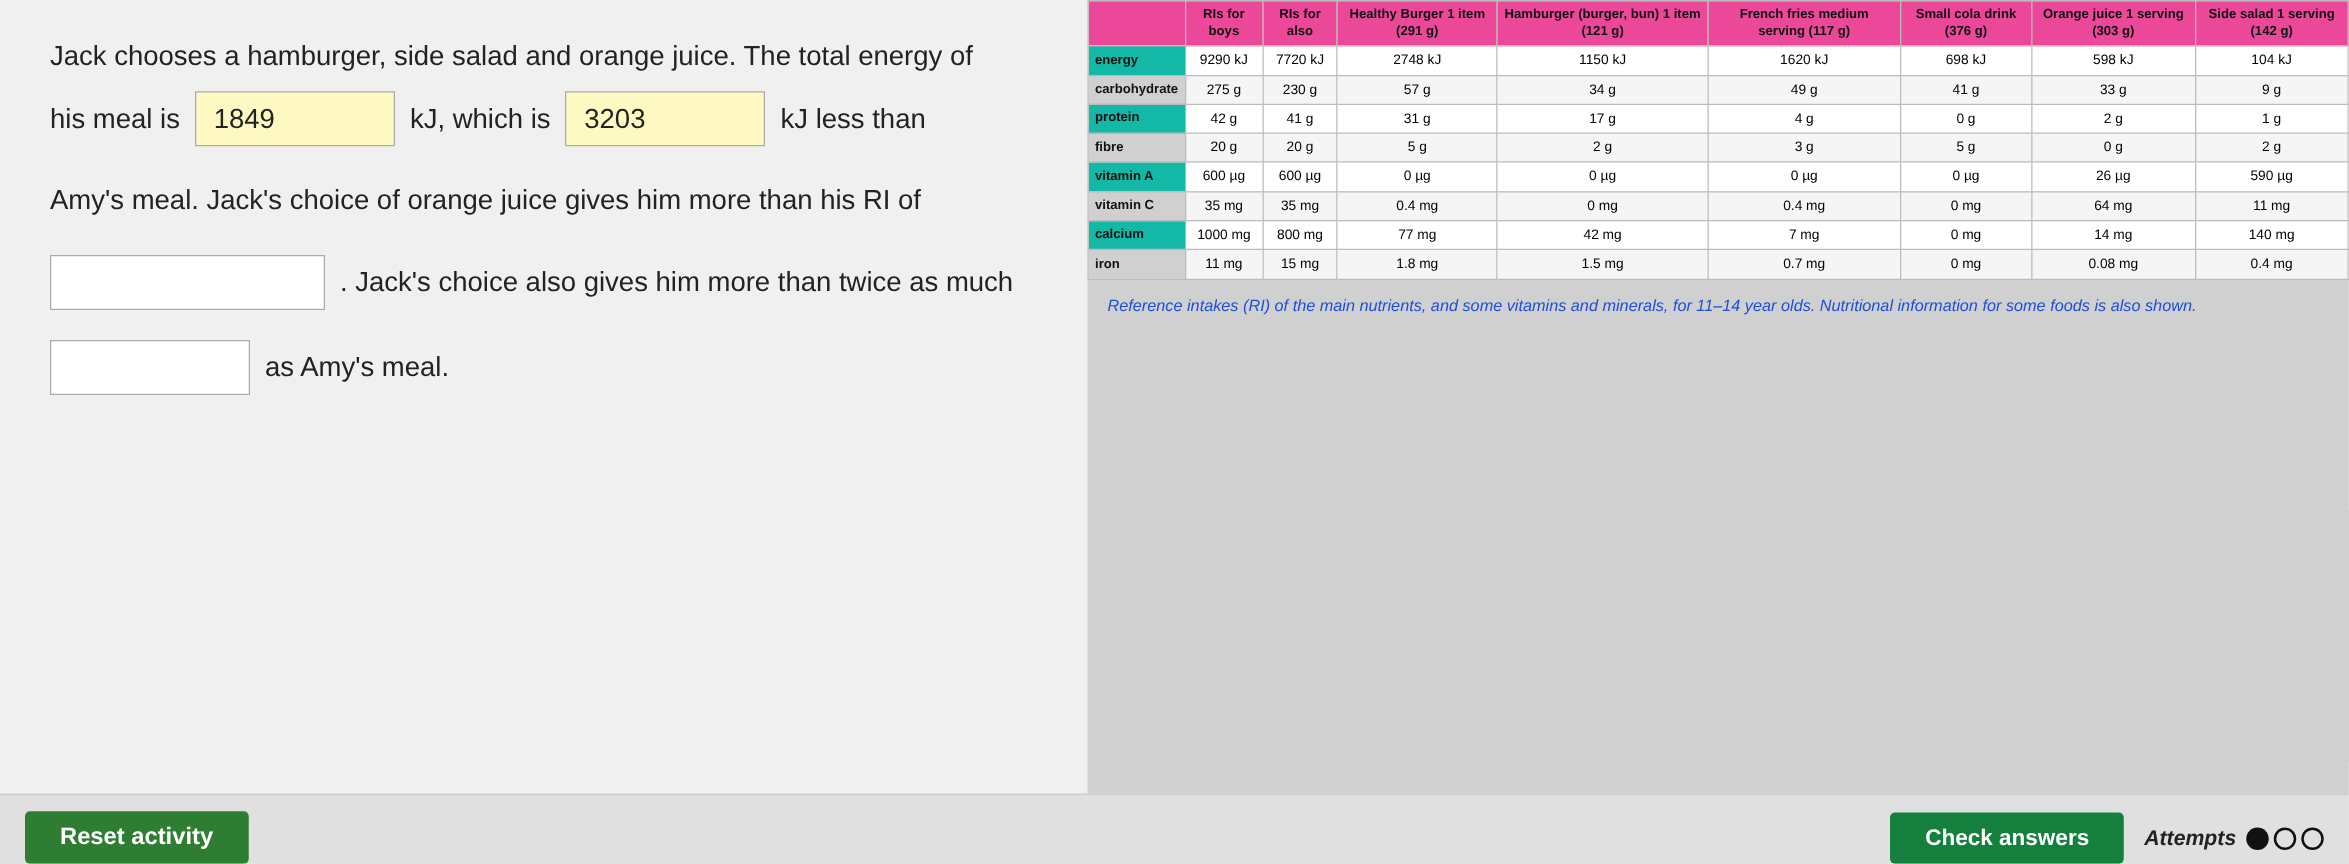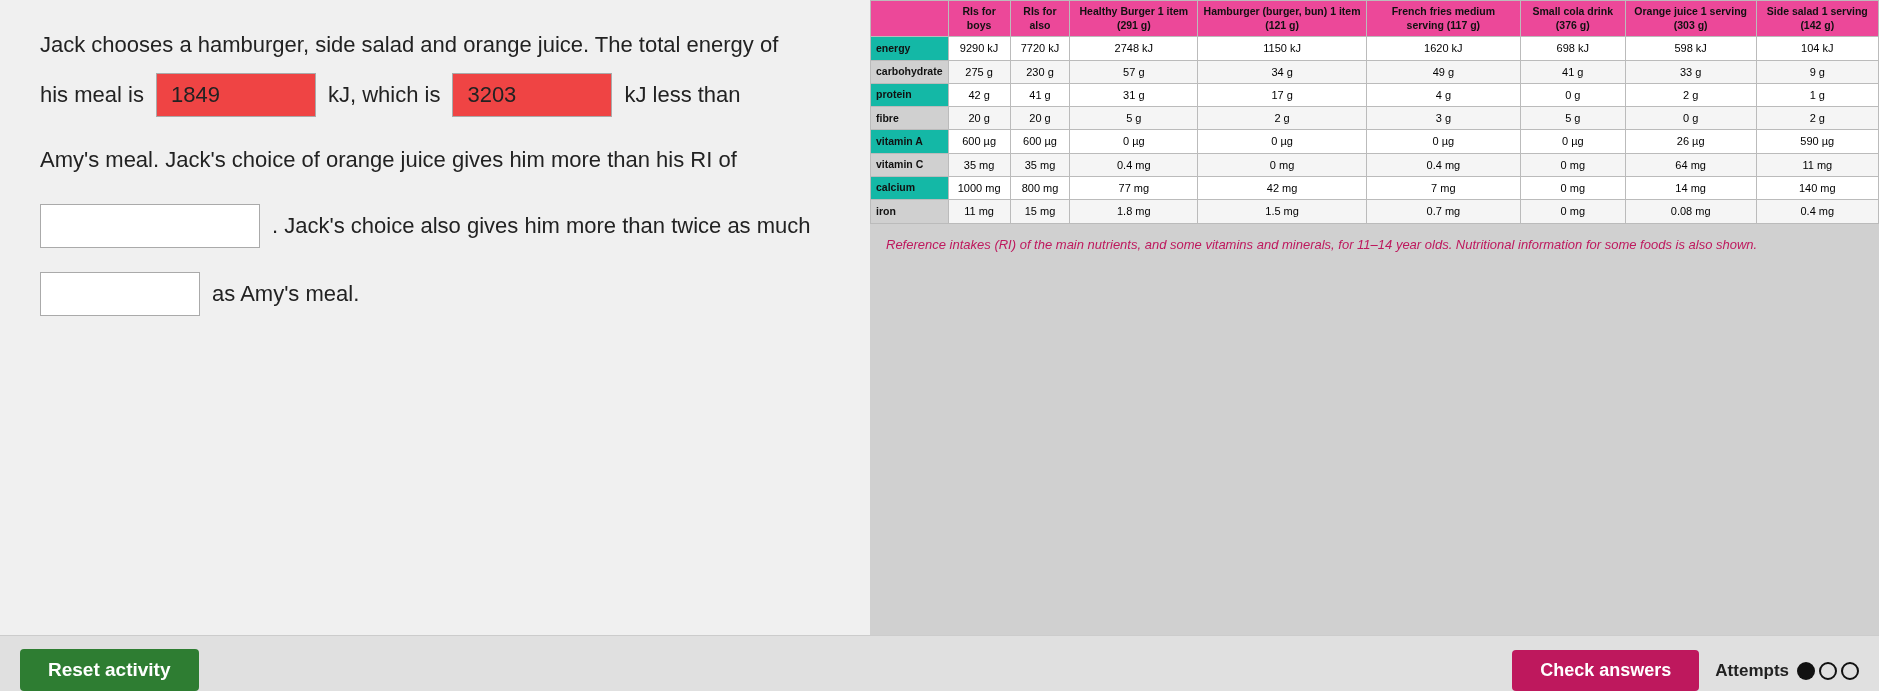--- a/index.html
+++ b/index.html
@@ -40,21 +40,21 @@
       display: flex;
       align-items: center;
       gap: 12px;
       margin-bottom: 28px;
       font-size: 22px;
       color: #222;
     }
 
     .input-box {
       border: 1.5px solid #aaa;
-      background: #ef4444;
+      background: #fef9c3;
       padding: 6px 14px;
       font-size: 22px;
       min-width: 160px;
       height: 44px;
       display: flex;
       align-items: center;
     }
 
     .amy-text {
       font-size: 22px;
@@ -151,21 +151,21 @@
     .nutrition-table tbody tr:nth-child(even) td {
       background: #f5f5f5;
     }
 
     .nutrition-table tbody tr:nth-child(even) td:first-child {
       background: #d0d0d0;
     }
 
     .reference-text {
       font-size: 13px;
-      color: #be185d;
+      color: #1d4ed8;
       padding: 12px 16px 8px 16px;
       font-style: italic;
       line-height: 1.45;
     }
 
     
     .bottom-bar {
       height: 56px;
       background: #e0e0e0;
       display: flex;
@@ -186,41 +186,42 @@
       border-radius: 4px;
     }
 
     .bottom-right {
       display: flex;
       align-items: center;
       gap: 16px;
     }
 
     .check-answers-btn {
-      background: #be185d;
+      background: #15803d;
       color: #fff;
       border: none;
       padding: 10px 28px;
       font-size: 18px;
       font-weight: bold;
       cursor: pointer;
       border-radius: 4px;
       margin-left: 48px;
     }
 
     .attempts-label {
       font-size: 17px;
       color: #222;
       font-weight: bold;
     }
 
     .attempts-dots {
       display: flex;
       gap: 4px;
       align-items: center;
+      font-style: italic;
     }
 
     .dot-filled {
       width: 18px;
       height: 18px;
       border-radius: 50%;
       background: #111;
       display: inline-block;
     }
 

